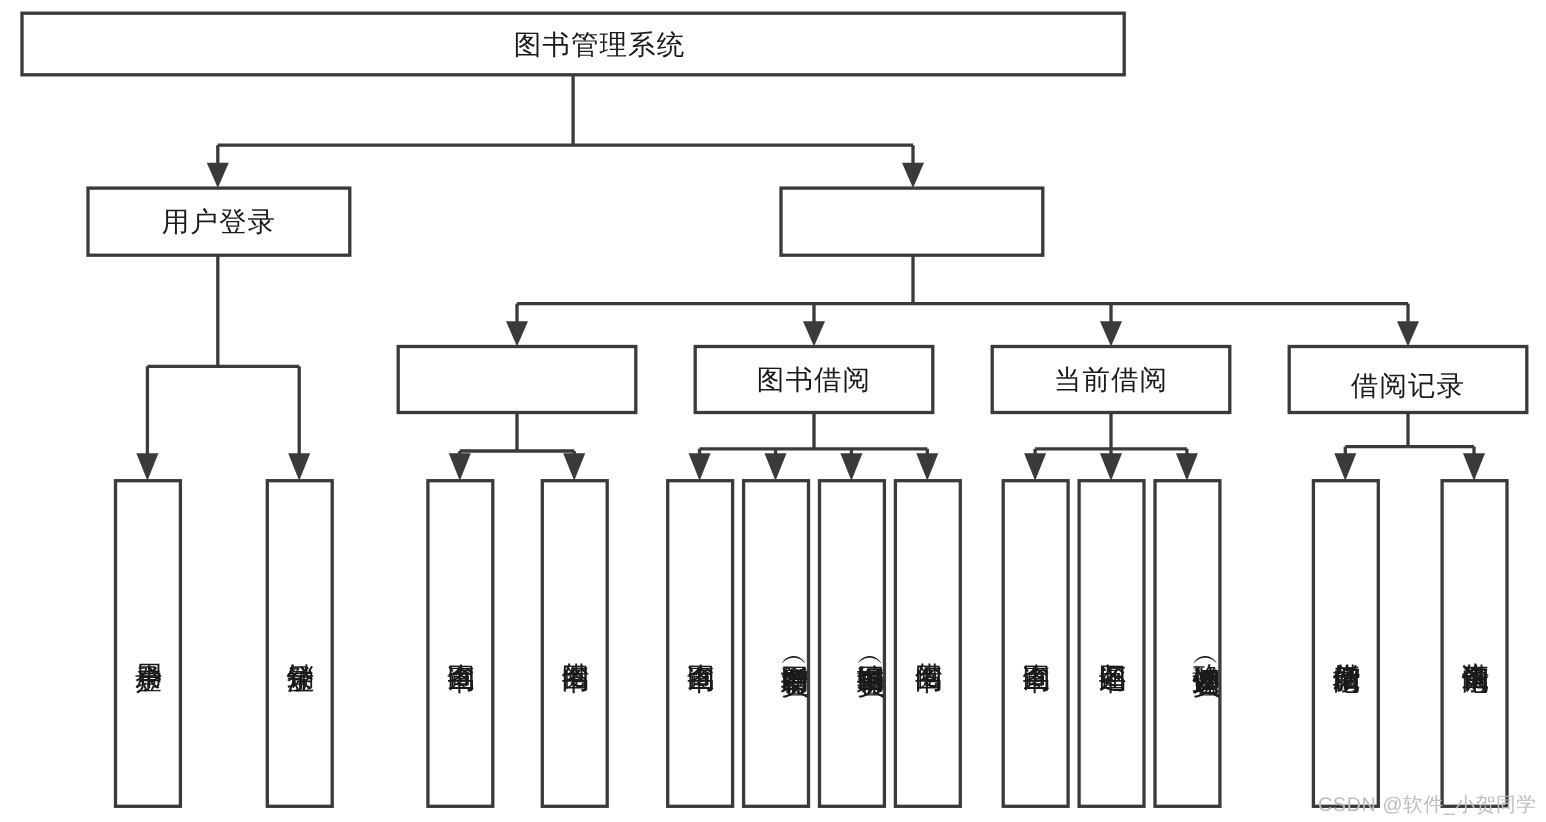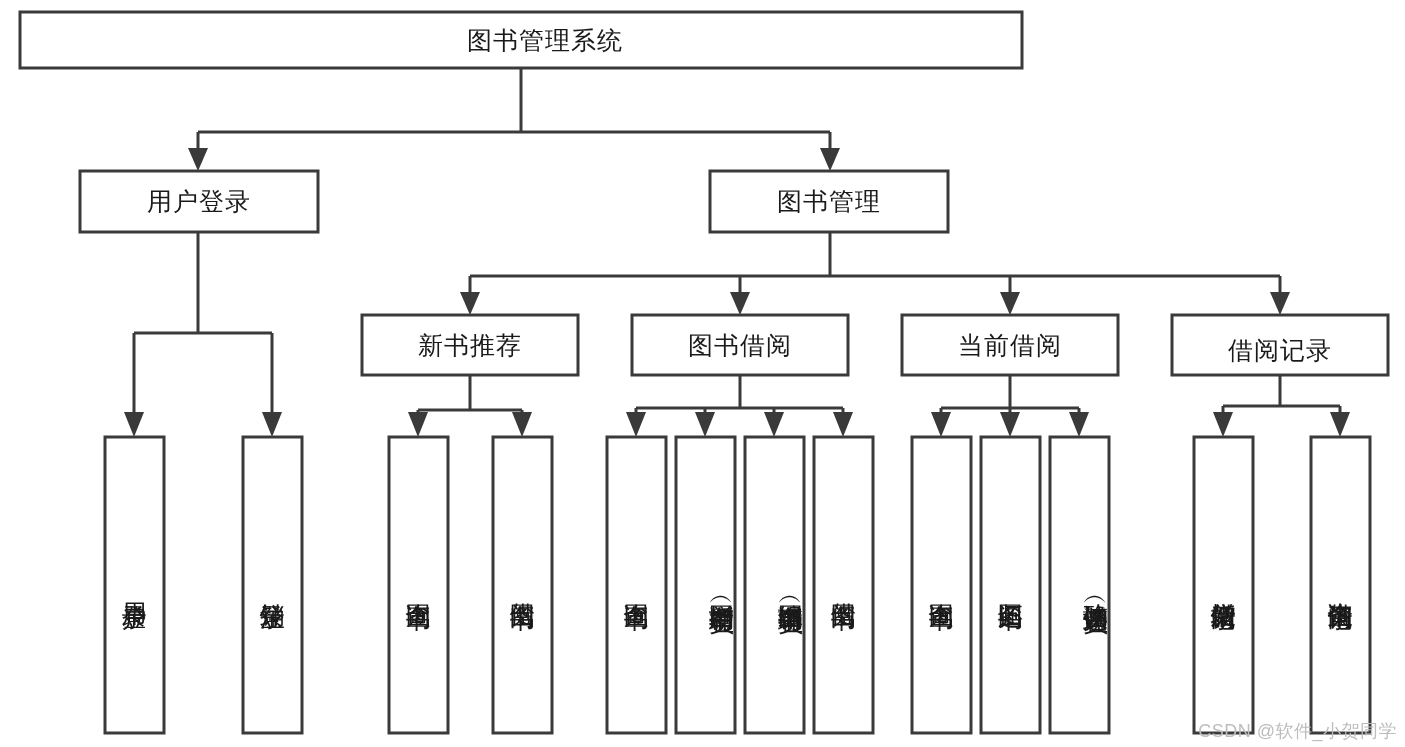--- a/index.html
+++ b/index.html
@@ -175,23 +175,21 @@
       <rect class="node-box" x="1050" y="437" width="59" height="296"></rect>
 
       <rect class="node-box" x="1194" y="437" width="59" height="296"></rect>
       <rect class="node-box" x="1311" y="437" width="59" height="296"></rect>
     </g>
   </svg>
 
   <div class="hlabel-wrap" style="left:20px; top:12px; width:1002px; height:56px;margin-left:24px;">图书管理系统</div>
 
   <div class="hlabel-wrap" style="left:80px; top:171px; width:238px; height:61px;">用户登录</div>
-  <div class="hlabel-wrap" style="left:710px; top:171px; width:238px; height:61px;">图书管理</div>
-
-  <div class="hlabel-wrap" style="left:362px; top:315px; width:216px; height:60px;">新书推荐</div>
+
   <div class="hlabel-wrap" style="left:632px; top:315px; width:216px; height:60px;text-align:right;">图书借阅</div>
   <div class="hlabel-wrap" style="left:902px; top:315px; width:216px; height:60px;">当前借阅</div>
   <div class="hlabel-wrap" style="left:1172px; top:315px; width:216px; height:70px;">借阅记录</div>
 
   <div class="vlabel-wrap" style="left:105px; top:437px; width:59px; height:296px;">用户登录</div>
   <div class="vlabel-wrap" style="left:243px; top:437px; width:59px; height:296px;">注销登录</div>
 
   <div class="vlabel-wrap" style="left:389px; top:437px; width:59px; height:296px;">查询图书</div>
   <div class="vlabel-wrap" style="left:493px; top:437px; width:59px; height:296px;">借阅图书</div>
 

